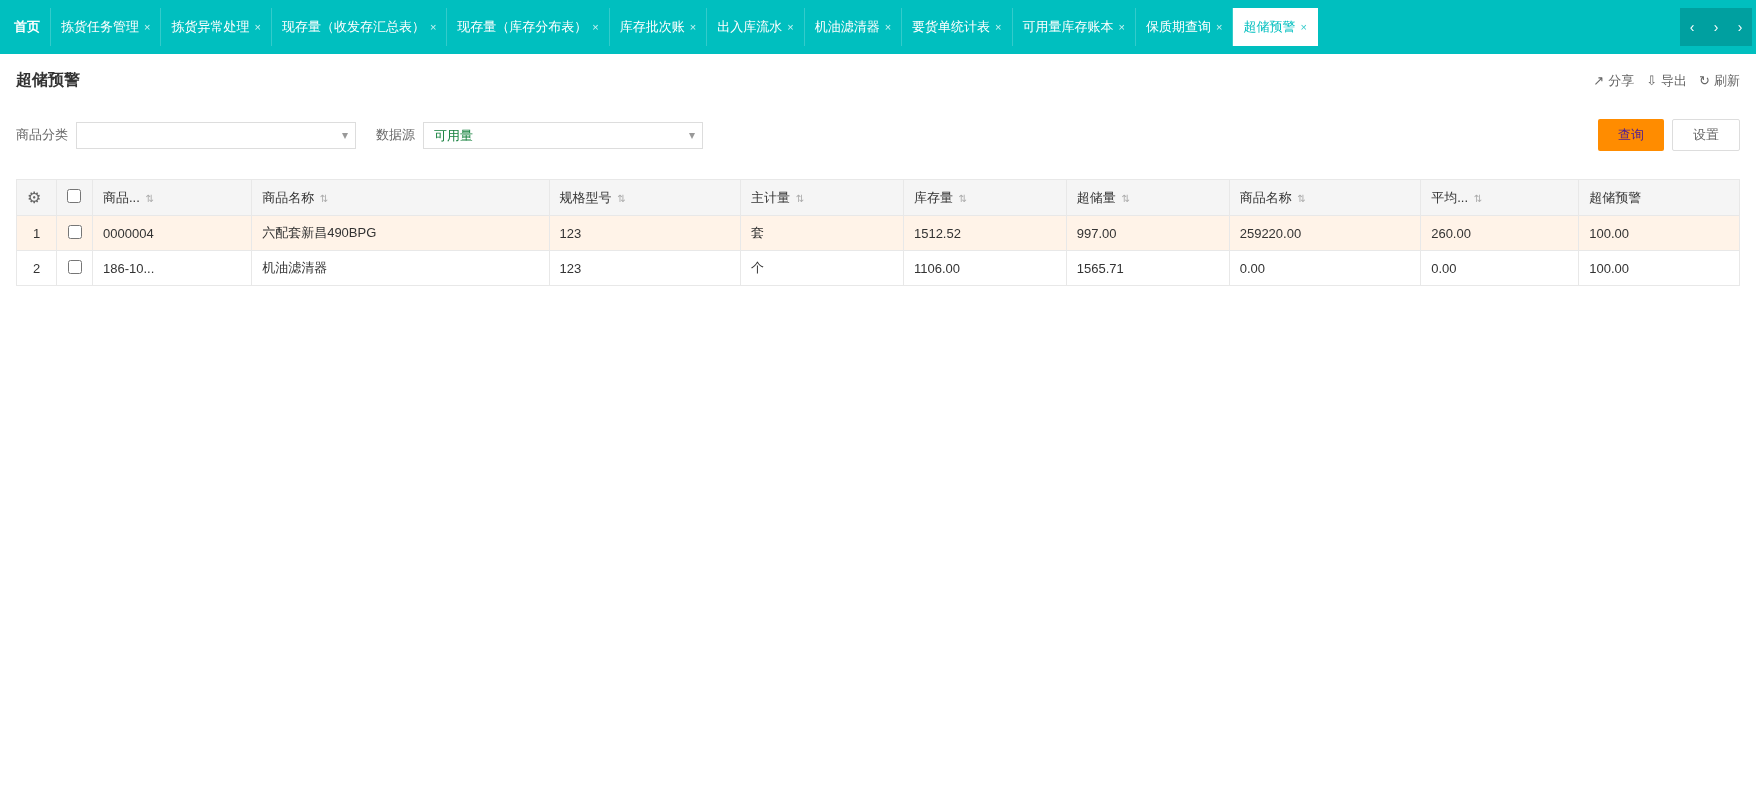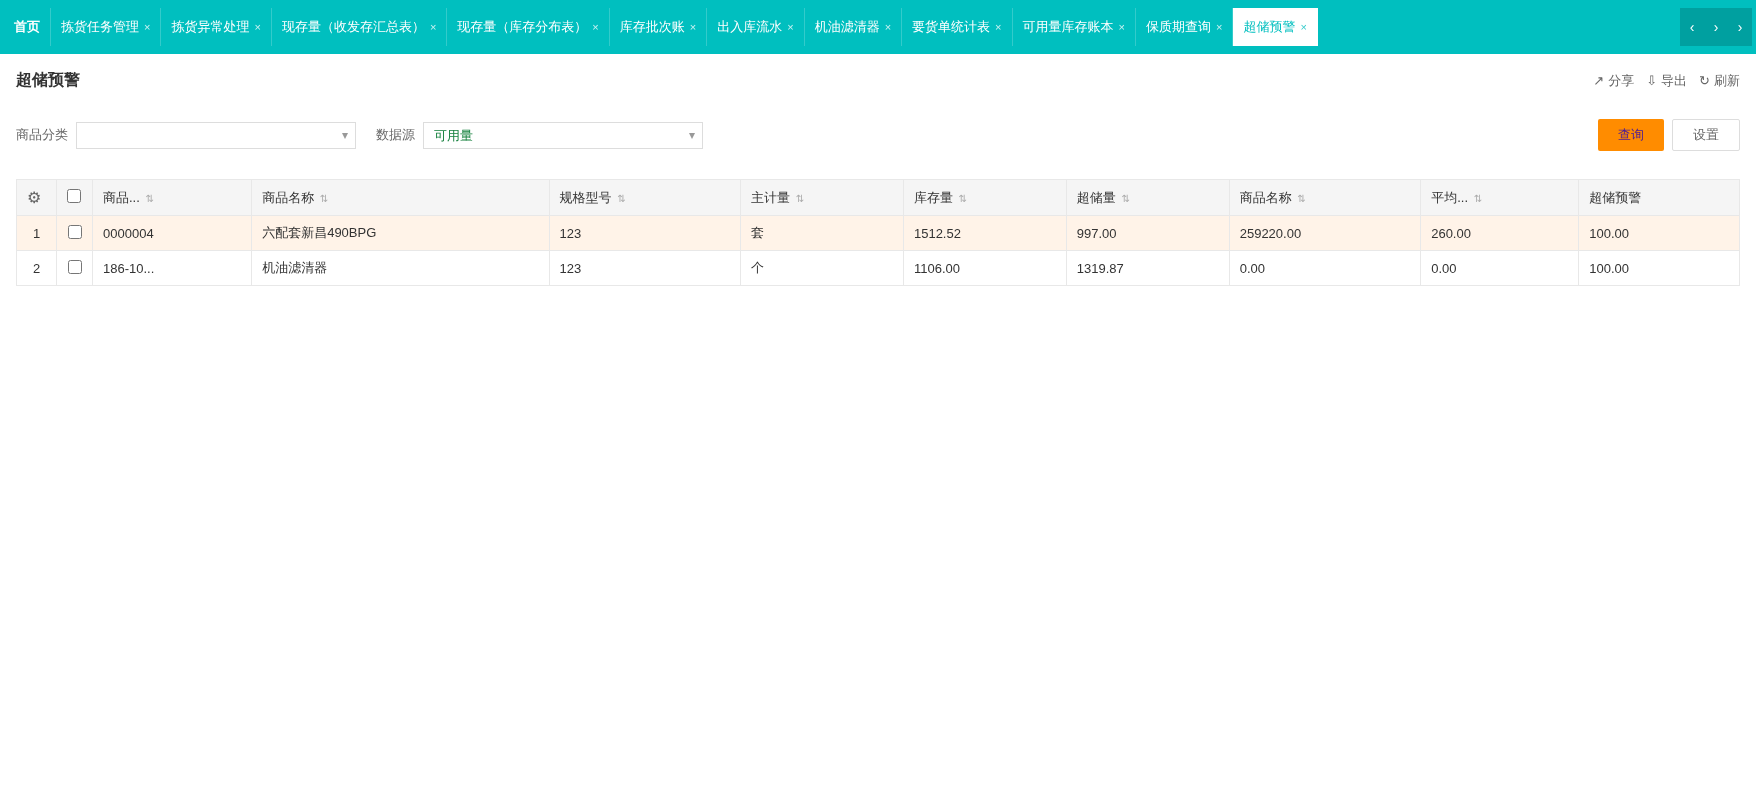--- a/index.html
+++ b/index.html
@@ -370,20 +370,20 @@
         <tr>
     <td class="row-number">2</td>
     <td class="checkbox-col">
       <input type="checkbox" style="">
     </td>
     <td>186-10...</td>
     <td>机油滤清器</td>
     <td>123</td>
     <td>个</td>
     <td>1106.00</td>
-    <td>1319.87</td>
+    <td>1565.71</td>
     <td>0.00</td>
     <td>0.00</td>
     <td>100.00</td>
   </tr>
       </tbody>
   </table>
 </div>
 
 </body></html>

